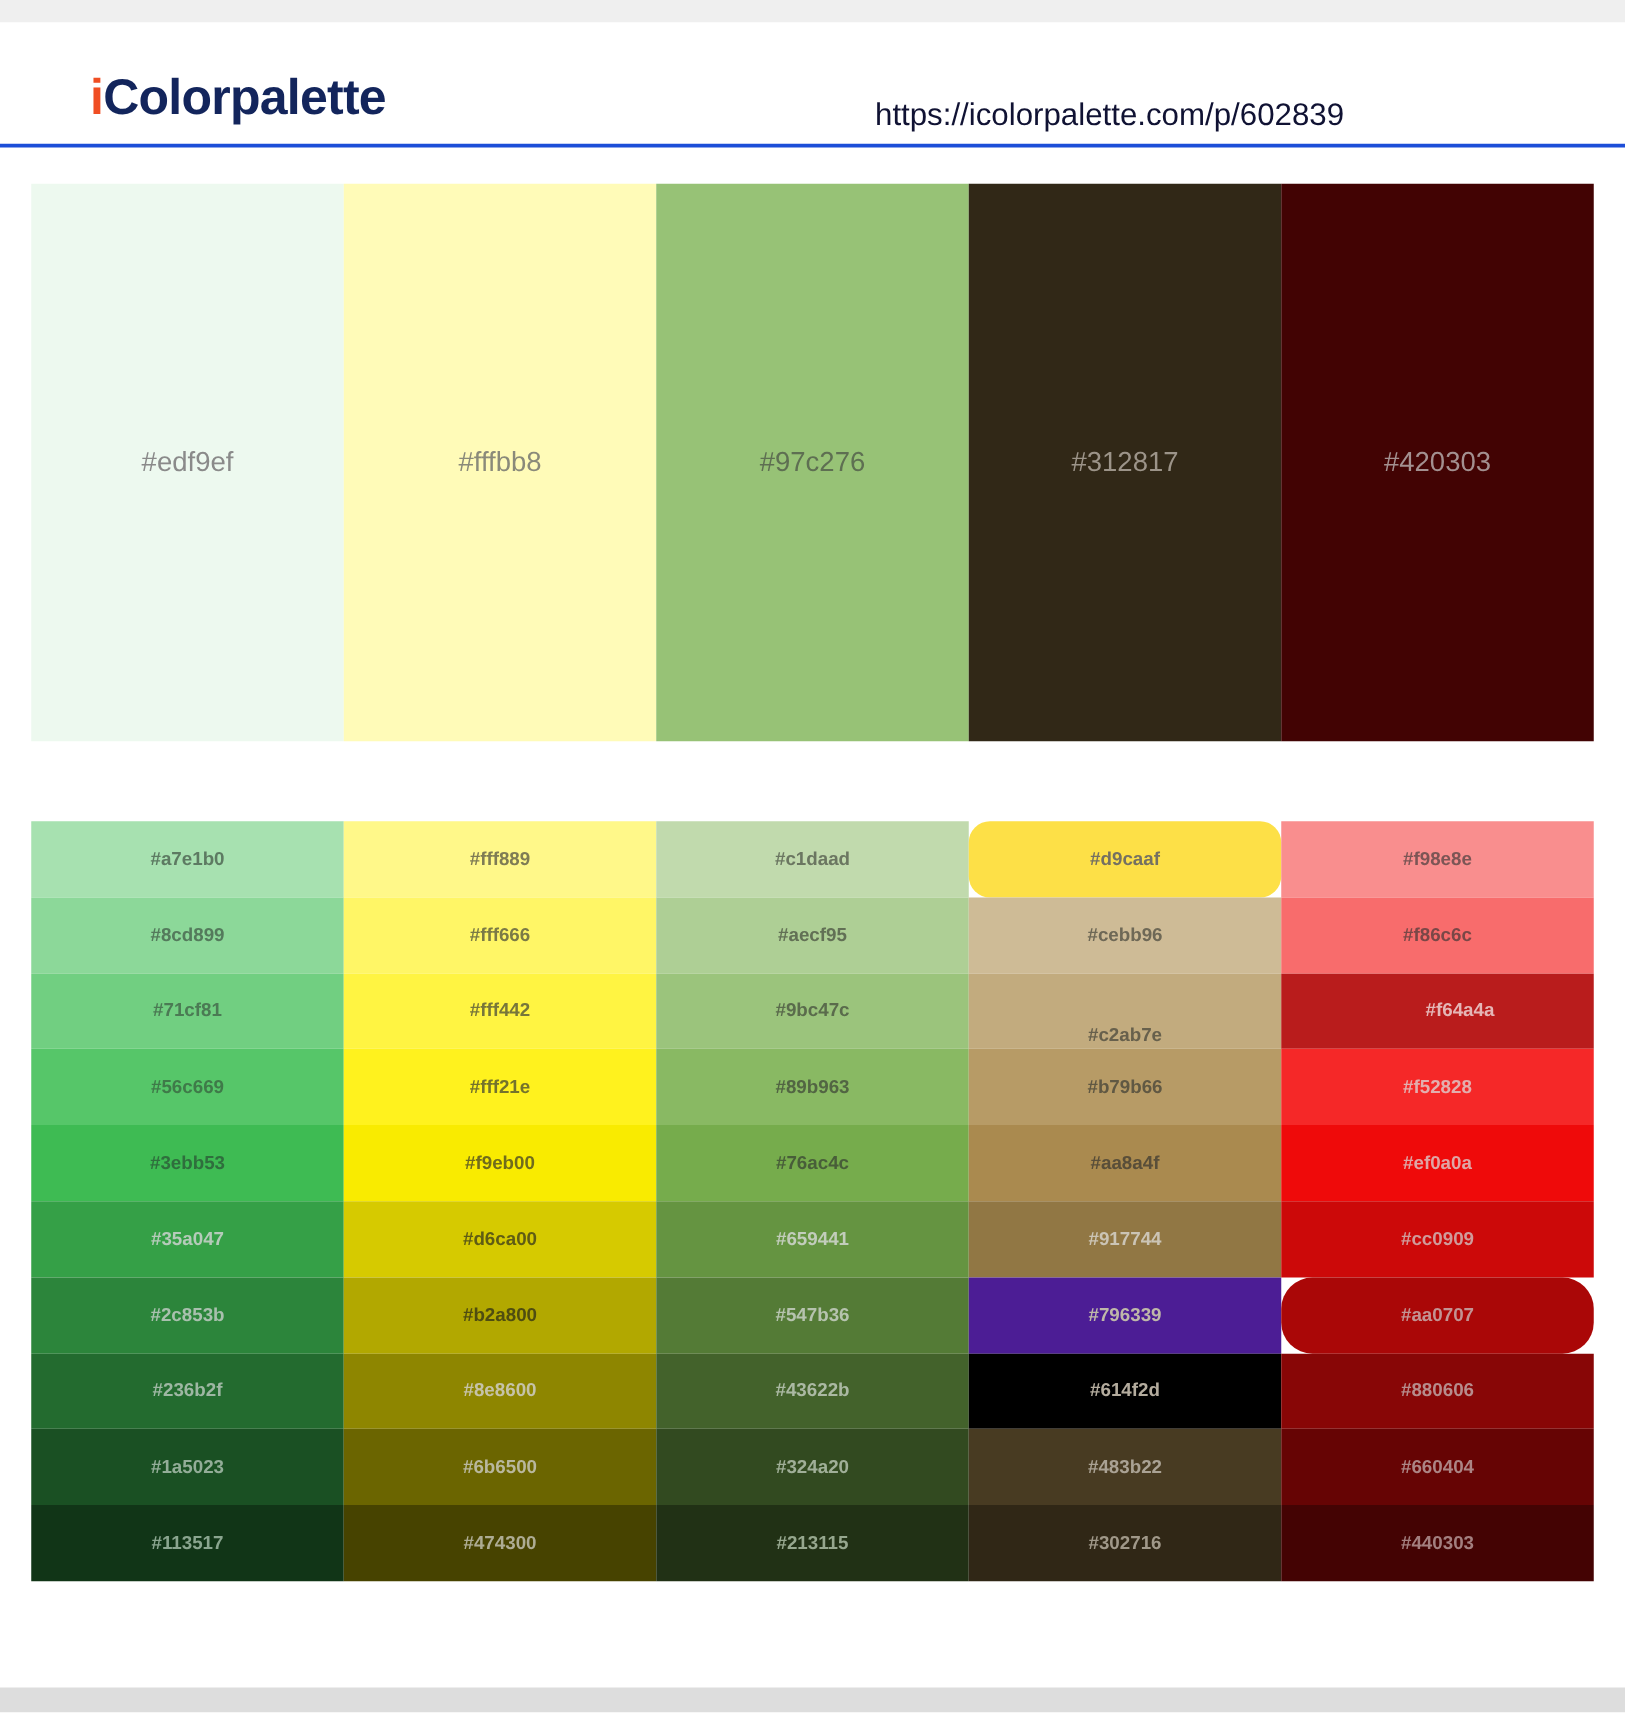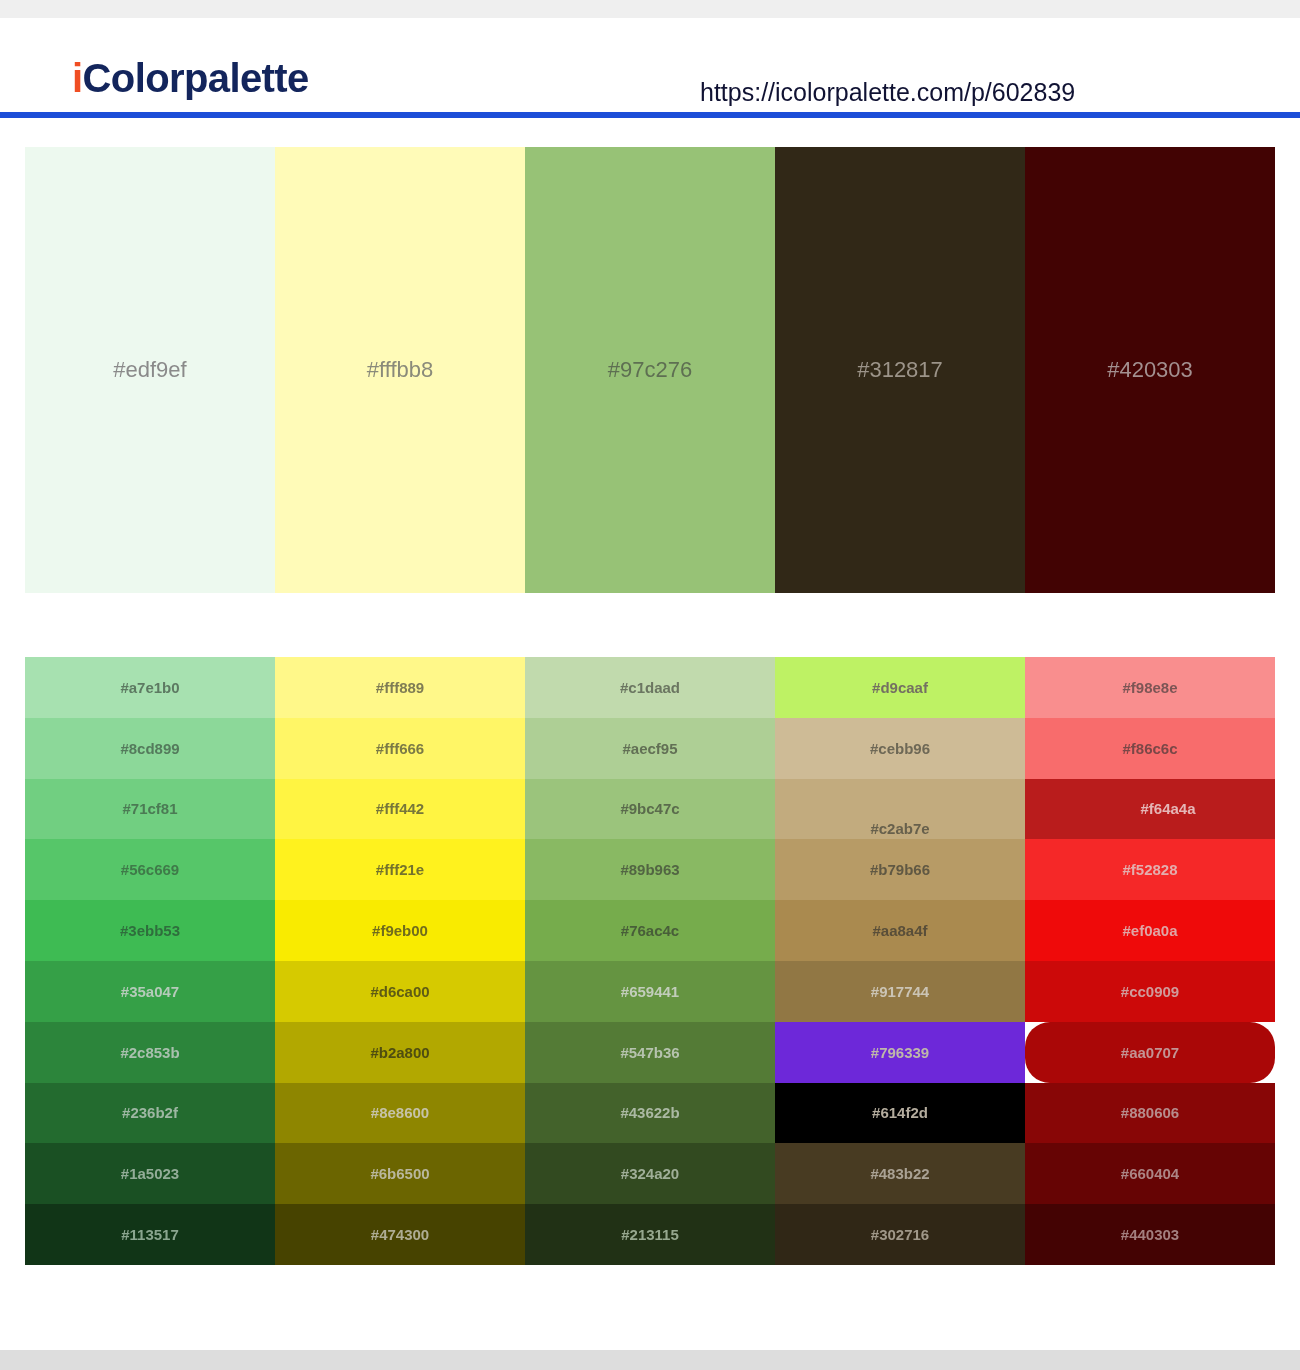--- a/index.html
+++ b/index.html
@@ -28,21 +28,21 @@
     background: #efefef;
   }
 
   
   .header {
     position: absolute;
     left: 0; top: 18px;
     width: 1300px;
     height: 100px;
     background: #ffffff;
-    border-bottom: 6px solid #1d4ed8;
+    border-bottom: 3px solid #1d4ed8;
   }
 
   .logo {
     position: absolute;
     left: 72px;
     top: 40px;
     font-size: 40px;
     font-weight: bold;
     letter-spacing: -0.6px;
     line-height: 1;
@@ -244,39 +244,39 @@
           <span class="shade-label" style="color: rgb(171, 185, 163);">#43622b</span>
         </div>
         <div class="shade-cell" style="background: rgb(50, 74, 32);">
           <span class="shade-label" style="color: rgb(160, 175, 152);">#324a20</span>
         </div>
         <div class="shade-cell" style="background: rgb(33, 49, 21);">
           <span class="shade-label" style="color: rgb(150, 167, 142);">#213115</span>
         </div>
       </div>
       <div class="shade-col">
-        <div class="shade-cell" style="background: #bef264;">
+        <div class="shade-cell" style="background: #fde047; border-radius: 17px;">
           <span class="shade-label" style="color: rgb(116, 112, 98);">#d9caaf</span>
         </div>
         <div class="shade-cell" style="background: rgb(206, 187, 150);">
           <span class="shade-label" style="color: rgb(110, 104, 86);">#cebb96</span>
         </div>
         <div class="shade-cell" style="background: rgb(194, 171, 126);">
           <span class="shade-label" style="color: rgb(103, 96, 76); margin-top: 40px;">#c2ab7e</span>
         </div>
         <div class="shade-cell" style="background: rgb(183, 155, 102);">
           <span class="shade-label" style="color: rgb(96, 88, 67);">#b79b66</span>
         </div>
         <div class="shade-cell" style="background: rgb(170, 138, 79);">
           <span class="shade-label" style="color: rgb(89, 78, 57);">#aa8a4f</span>
         </div>
         <div class="shade-cell" style="background: rgb(145, 119, 68);">
           <span class="shade-label" style="color: rgb(203, 196, 181);">#917744</span>
         </div>
-        <div class="shade-cell" style="background: #6d28d9;">
+        <div class="shade-cell" style="background: #4c1d95;">
           <span class="shade-label" style="color: rgb(191, 184, 169);">#796339</span>
         </div>
         <div class="shade-cell" style="background: #000000;">
           <span class="shade-label" style="color: rgb(180, 172, 158);">#614f2d</span>
         </div>
         <div class="shade-cell" style="background: rgb(72, 59, 34);">
           <span class="shade-label" style="color: rgb(170, 162, 148);">#483b22</span>
         </div>
         <div class="shade-cell" style="background: rgb(48, 39, 22);">
           <span class="shade-label" style="color: rgb(160, 152, 137);">#302716</span>

